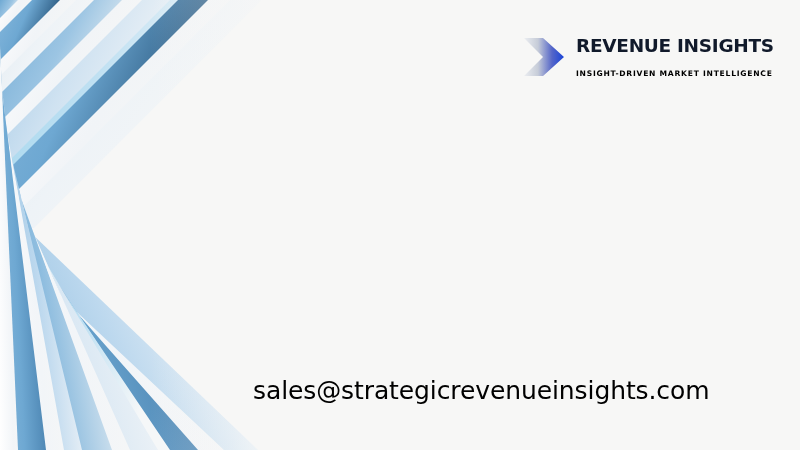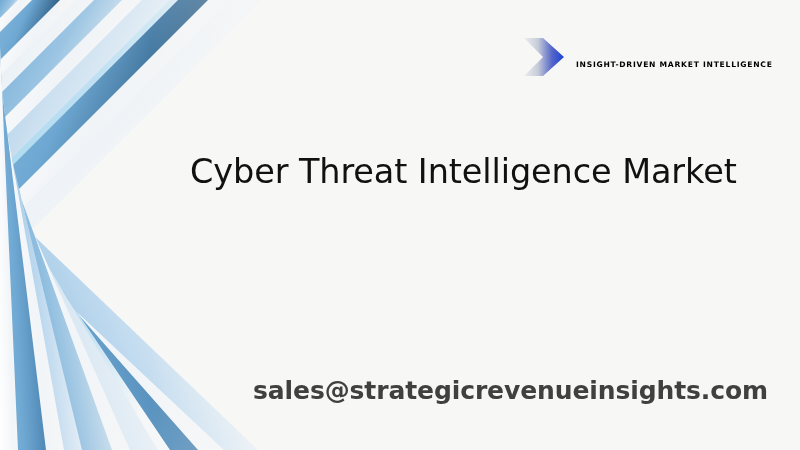--- a/index.html
+++ b/index.html
@@ -81,23 +81,23 @@
     letter-spacing: -0.1px;
     white-space: nowrap;
   }
 
   
   #email {
     position: absolute;
     left: 253px;
     top: 375px;
     width: 480px;
-    color: #404040;
-    font-family: "DejaVu Sans", sans-serif;
-    font-weight: bold;
+    color: #000000;
+    font-family: "DejaVu Sans", sans-serif;
+    font-weight: normal;
     font-size: 25px;
     line-height: 32px;
     letter-spacing: -0.1px;
     white-space: nowrap;
   }
 </style>
 </head>
 <body>
 
 <div id="slide">
@@ -207,21 +207,21 @@
         <linearGradient id="markGrad" x1="0" y1="0" x2="1" y2="0">
           <stop offset="0" stop-color="#eceef1"></stop>
           <stop offset="0.35" stop-color="#c6ccd8"></stop>
           <stop offset="0.7" stop-color="#5566c8"></stop>
           <stop offset="1" stop-color="#1a44d8"></stop>
         </linearGradient>
       </defs>
       <path d="M3 4 L22 4 L43 23 L22 42 L3 42 L22 23 Z" fill="url(#markGrad)"></path>
     </svg>
     <div id="logo-words">
+      <div class="logo-line">REVENUE INSIGHTS</div>
       <div id="logo-tagline">INSIGHT-DRIVEN MARKET INTELLIGENCE</div>
     </div>
   </div>
 
-  <div id="title">Cyber Threat Intelligence Market</div>
 
   <div id="email">sales@strategicrevenueinsights.com</div>
 
 </div>
 
 </body></html>

